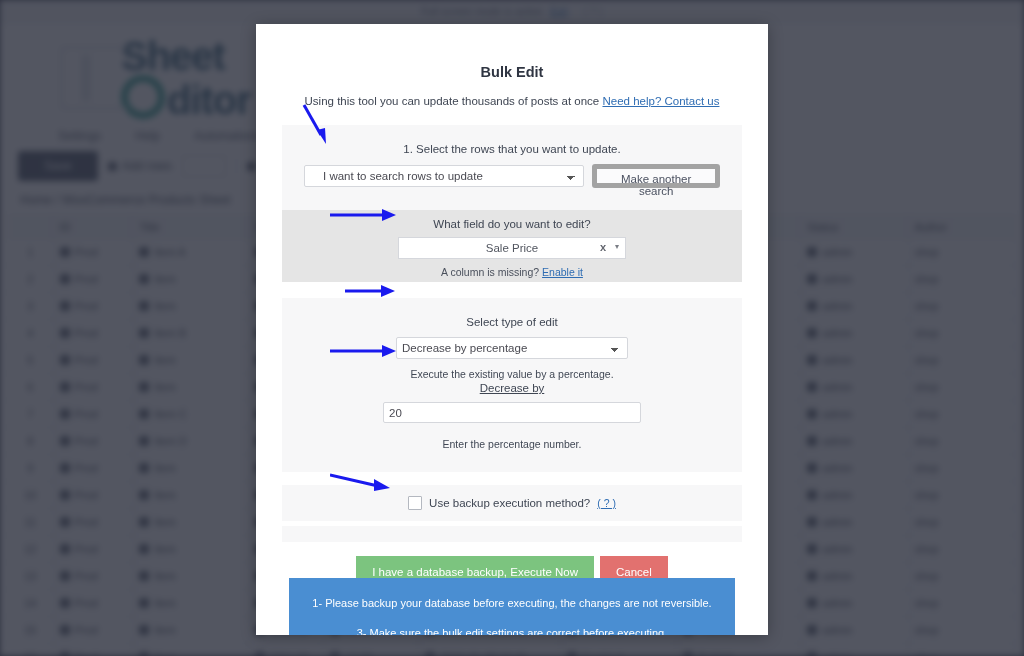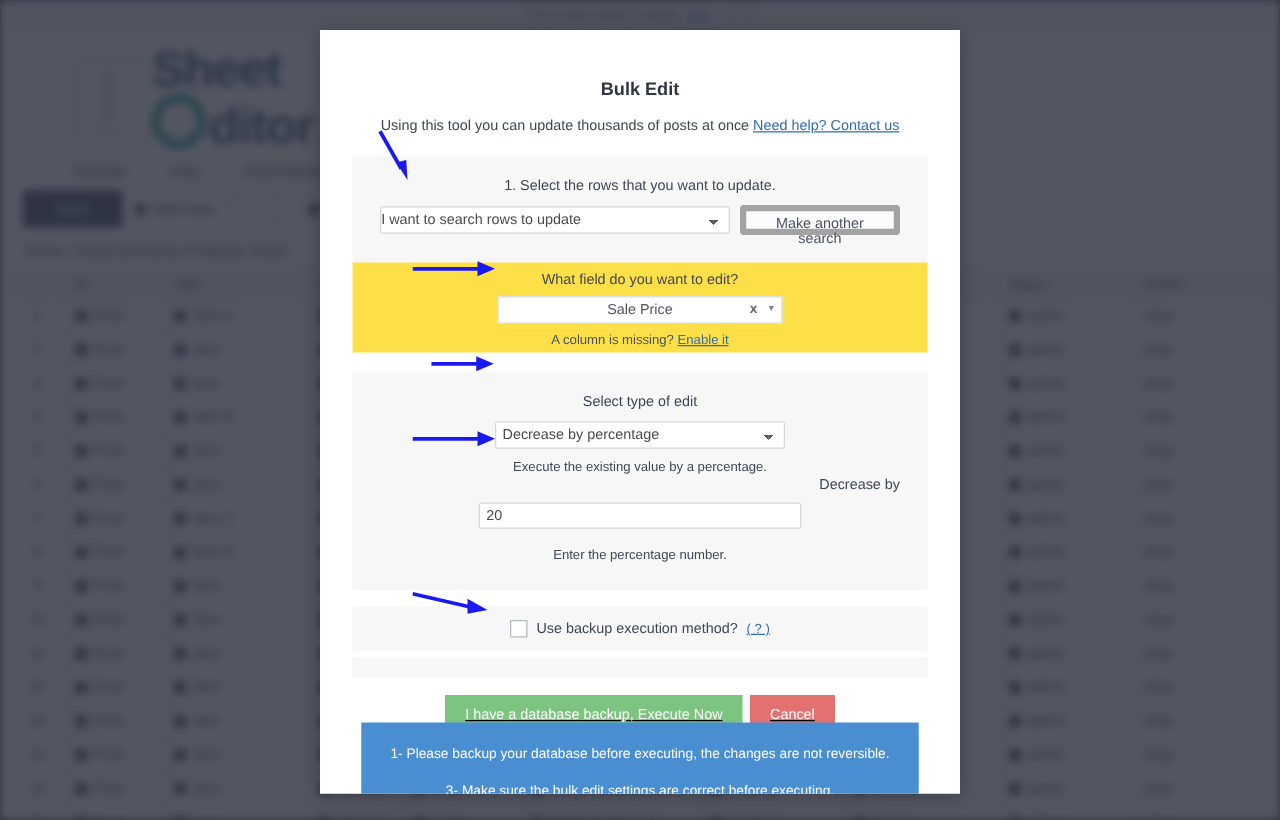--- a/index.html
+++ b/index.html
@@ -143,21 +143,21 @@
     font-size: 11.5px;
     color: #3f4653;
     padding-top: 15px;
   }
   .m-sub a { color:#2f6db3; text-decoration: underline; }
 
   .band {
     margin: 0 26px;
     background: #f7f7f8;
   }
-  .band.plain { background: #fde047; }
+  .band.plain { background: #e5e5e5; }
 
   .sec1 { margin-top: 18px; padding: 18px 22px 22px; }
   .lbl-center {
     text-align:center; font-size: 11.5px; color:#3f4653;
   }
   .row-inline {
     display:flex; align-items:center; justify-content:center;
     gap: 8px; margin-top: 9px;
   }
 
@@ -165,21 +165,21 @@
     font-family: "Liberation Sans", sans-serif;
     color: #4a4a52;
     background: #fff;
     border: 1px solid #d5d7dc;
     border-radius: 2px;
     outline: none;
   }
   .sel-rows {
     width: 308px; height: 22px;
     font-size: 11.5px;
-    padding-left: 0;
+    padding-left: 18px;
     -webkit-appearance: none; appearance: none;
     background-image:
       linear-gradient(45deg, transparent 50%, #555 50%),
       linear-gradient(135deg, #555 50%, transparent 50%);
     background-position: calc(100% - 12px) 10px, calc(100% - 8px) 10px;
     background-size: 4px 4px, 4px 4px;
     background-repeat: no-repeat;
   }
   .btn-gray {
     font-family: "Liberation Sans", sans-serif;
@@ -232,21 +232,21 @@
     padding-left: 5px;
     -webkit-appearance:none; appearance:none;
     background-image:
       linear-gradient(45deg, transparent 50%, #555 50%),
       linear-gradient(135deg, #555 50%, transparent 50%);
     background-position: calc(100% - 12px) 10px, calc(100% - 8px) 10px;
     background-size: 4px 4px, 4px 4px;
     background-repeat:no-repeat;
   }
   .desc { text-align:center; font-size: 10.5px; color:#414855; margin-top: 9px; }
-  .sublbl { text-align:right; font-size: 11.5px; color:#3f4653; margin-top: 2px; }
+  .sublbl { text-align:center; font-size: 11.5px; color:#3f4653; margin-top: 2px; text-decoration: underline; }
   .num-input {
     display:block; width: 258px; height: 21px;
     margin: 8px auto 0;
     font-size: 11.5px; padding-left: 5px;
     box-sizing: border-box;
   }
   .footnote { text-align:center; font-size: 10.5px; color:#414855; margin-top: 15px; }
 
   .sec4 {
     margin-top: 13px;
@@ -260,21 +260,20 @@
     cursor:pointer;
   }
   .sec4 a { color:#2f6db3; text-decoration: underline; font-size: 10.5px; }
 
   .sec5 { margin-top: 5px; height: 16px; }
 
   .actions {
     display:flex; justify-content:center; align-items:flex-start;
     gap: 0; margin-top: 14px;
     position: relative;
-    text-decoration: underline;
   }
   .btn-exec {
     background: #7cc47f;
     color: #fff;
     font-size: 11.5px;
     font-family: "Liberation Sans", sans-serif;
     border: none;
     padding: 0 16px;
     height: 32px;
     cursor: pointer;

